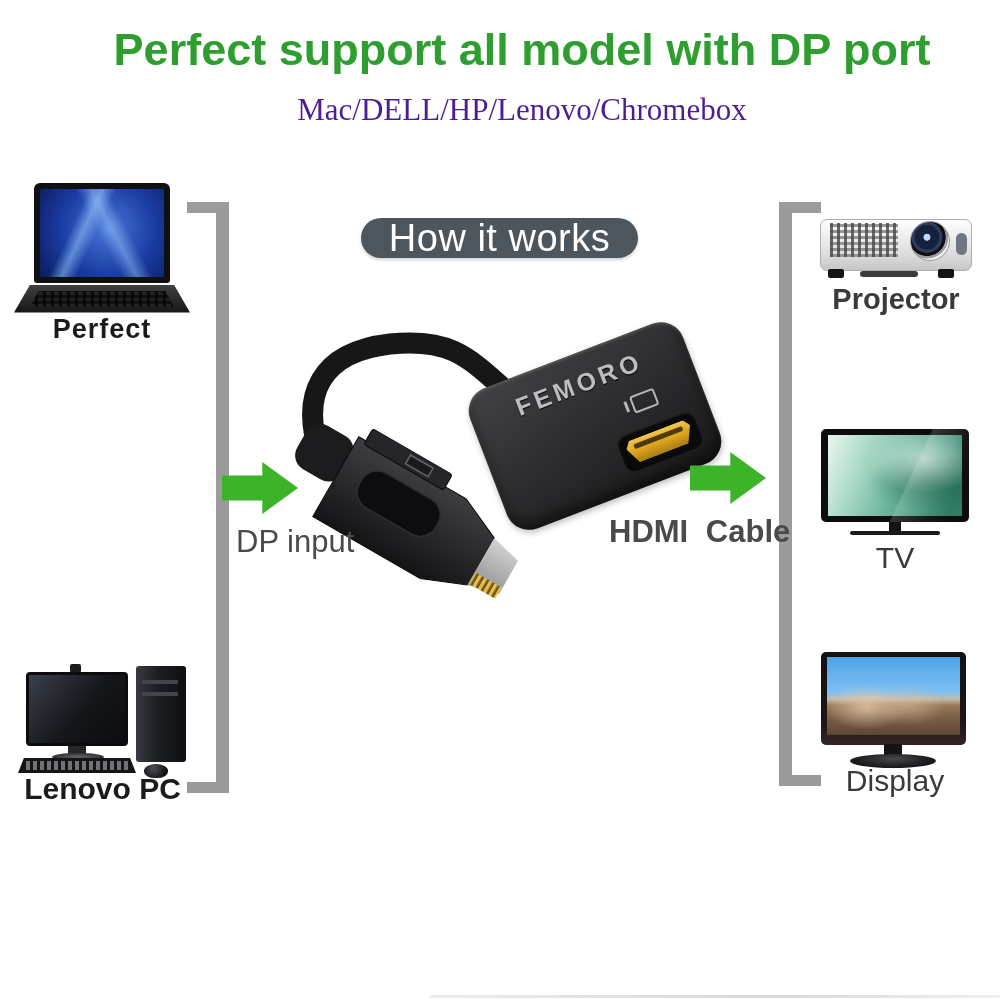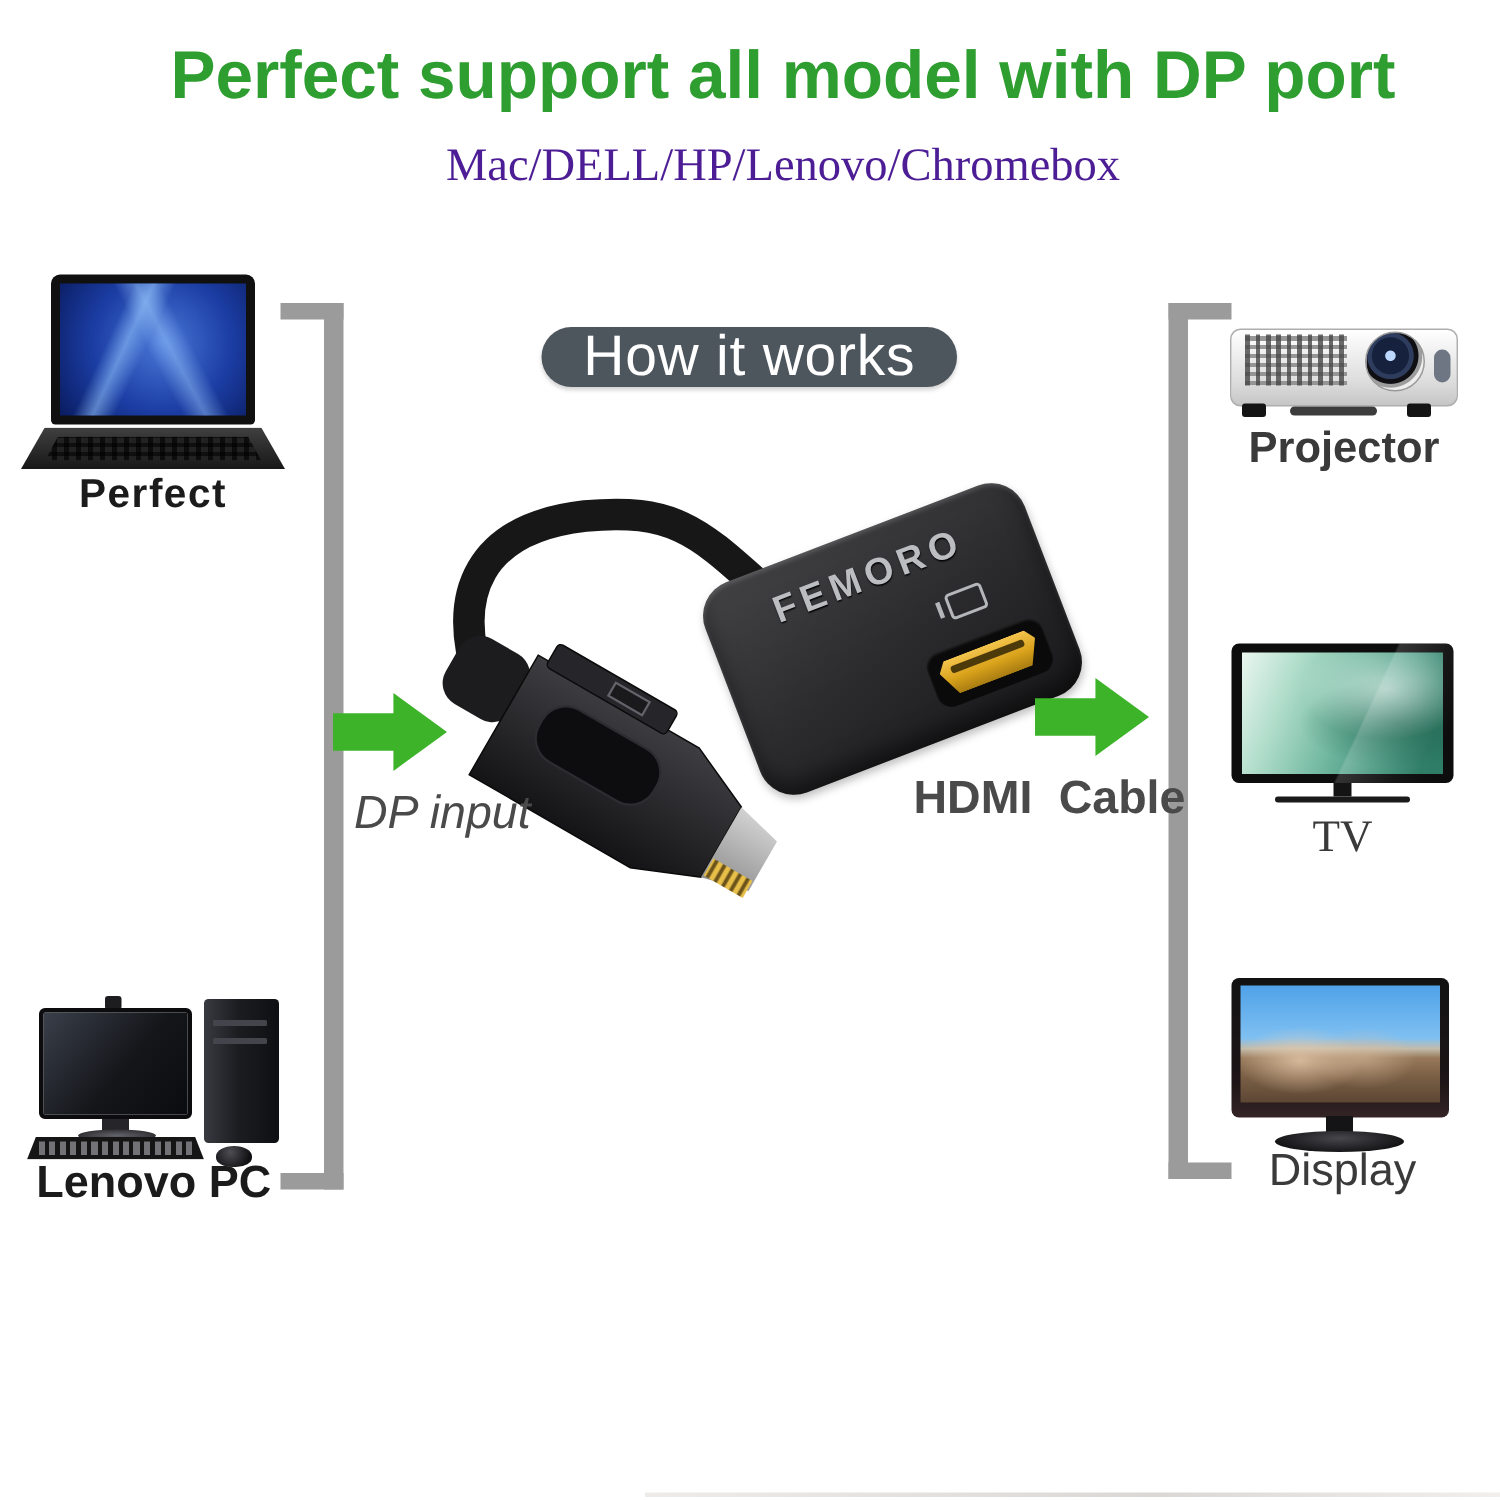--- a/index.html
+++ b/index.html
@@ -24,21 +24,21 @@
 
   
   .arrow{position:absolute;width:76px;height:54px;background:var(--arrow-green,#3db32a);
          clip-path:polygon(0 27%,53% 27%,53% 2%,100% 50%,53% 98%,53% 73%,0 73%);
          filter:drop-shadow(0 0 1px rgba(34,110,22,.7));}
   .arrow-left{left:222px;top:461px;}
   .arrow-right{left:690px;top:451px;}
 
   
   .conn-label{position:absolute;font-size:31px;color:var(--label-gray,#4a4a4a);}
-  .dp-label{left:236px;top:524px;font-style:italic;}
+  .dp-label{left:236px;top:524px;}
   .hdmi-label{left:609px;top:514px;word-spacing:9px;font-weight:bold;}
 
   
   .dev-label{position:absolute;text-align:center;color:#3a3a3a;font-size:29px;}
   .dev-label.bold{font-weight:bold;color:#1b1b1b;}
 
   
   .laptop{position:absolute;left:14px;top:183px;width:176px;height:132px;}
   .laptop .scr{position:absolute;left:20px;top:0;width:136px;height:100px;background:#101010;
                border-radius:6px 6px 3px 3px;padding:6px;box-sizing:border-box;}
@@ -99,21 +99,21 @@
      padding:6px 7px;box-sizing:border-box;overflow:hidden;}
   .tv .screen{width:100%;height:100%;
      background:
        radial-gradient(ellipse at 72% 30%,rgba(255,255,255,.55),transparent 42%),
        radial-gradient(ellipse at 78% 58%,rgba(18,80,60,.5),transparent 45%),
        linear-gradient(112deg,#eaf6ef 0%,#aedcc9 25%,#77bba4 48%,#4d9c84 68%,#2f7d66 90%);}
   .tv .bezel::after{content:"";position:absolute;inset:0;
      background:linear-gradient(115deg,transparent 58%,rgba(255,255,255,.16) 59%,rgba(255,255,255,.04) 78%,transparent 90%);}
   .tv .neck{position:absolute;left:69px;top:93px;width:12px;height:9px;background:#141414;}
   .tv .bar{position:absolute;left:30px;top:102px;width:90px;height:4px;background:#1a1a1a;border-radius:2px;}
-  .tv-label{left:820px;top:541px;width:150px;font-size:30px;font-family:Liberation Serif, serif;}
+  .tv-label{left:820px;top:541px;width:150px;font-size:30px;}
 
   
   .display{position:absolute;left:820px;top:652px;width:148px;height:118px;}
   .display .bezel{position:absolute;left:1px;top:0;width:145px;height:93px;border-radius:5px;
      background:linear-gradient(#121212,#1d1517 75%,#34２426 100%);
      background:linear-gradient(#121212,#1d1517 75%,#342426 100%);
      padding:5px 6px 10px;box-sizing:border-box;overflow:hidden;}
   .display .screen{width:100%;height:100%;
      background:
        radial-gradient(ellipse at 30% 64%,rgba(235,205,175,.75),transparent 32%),

